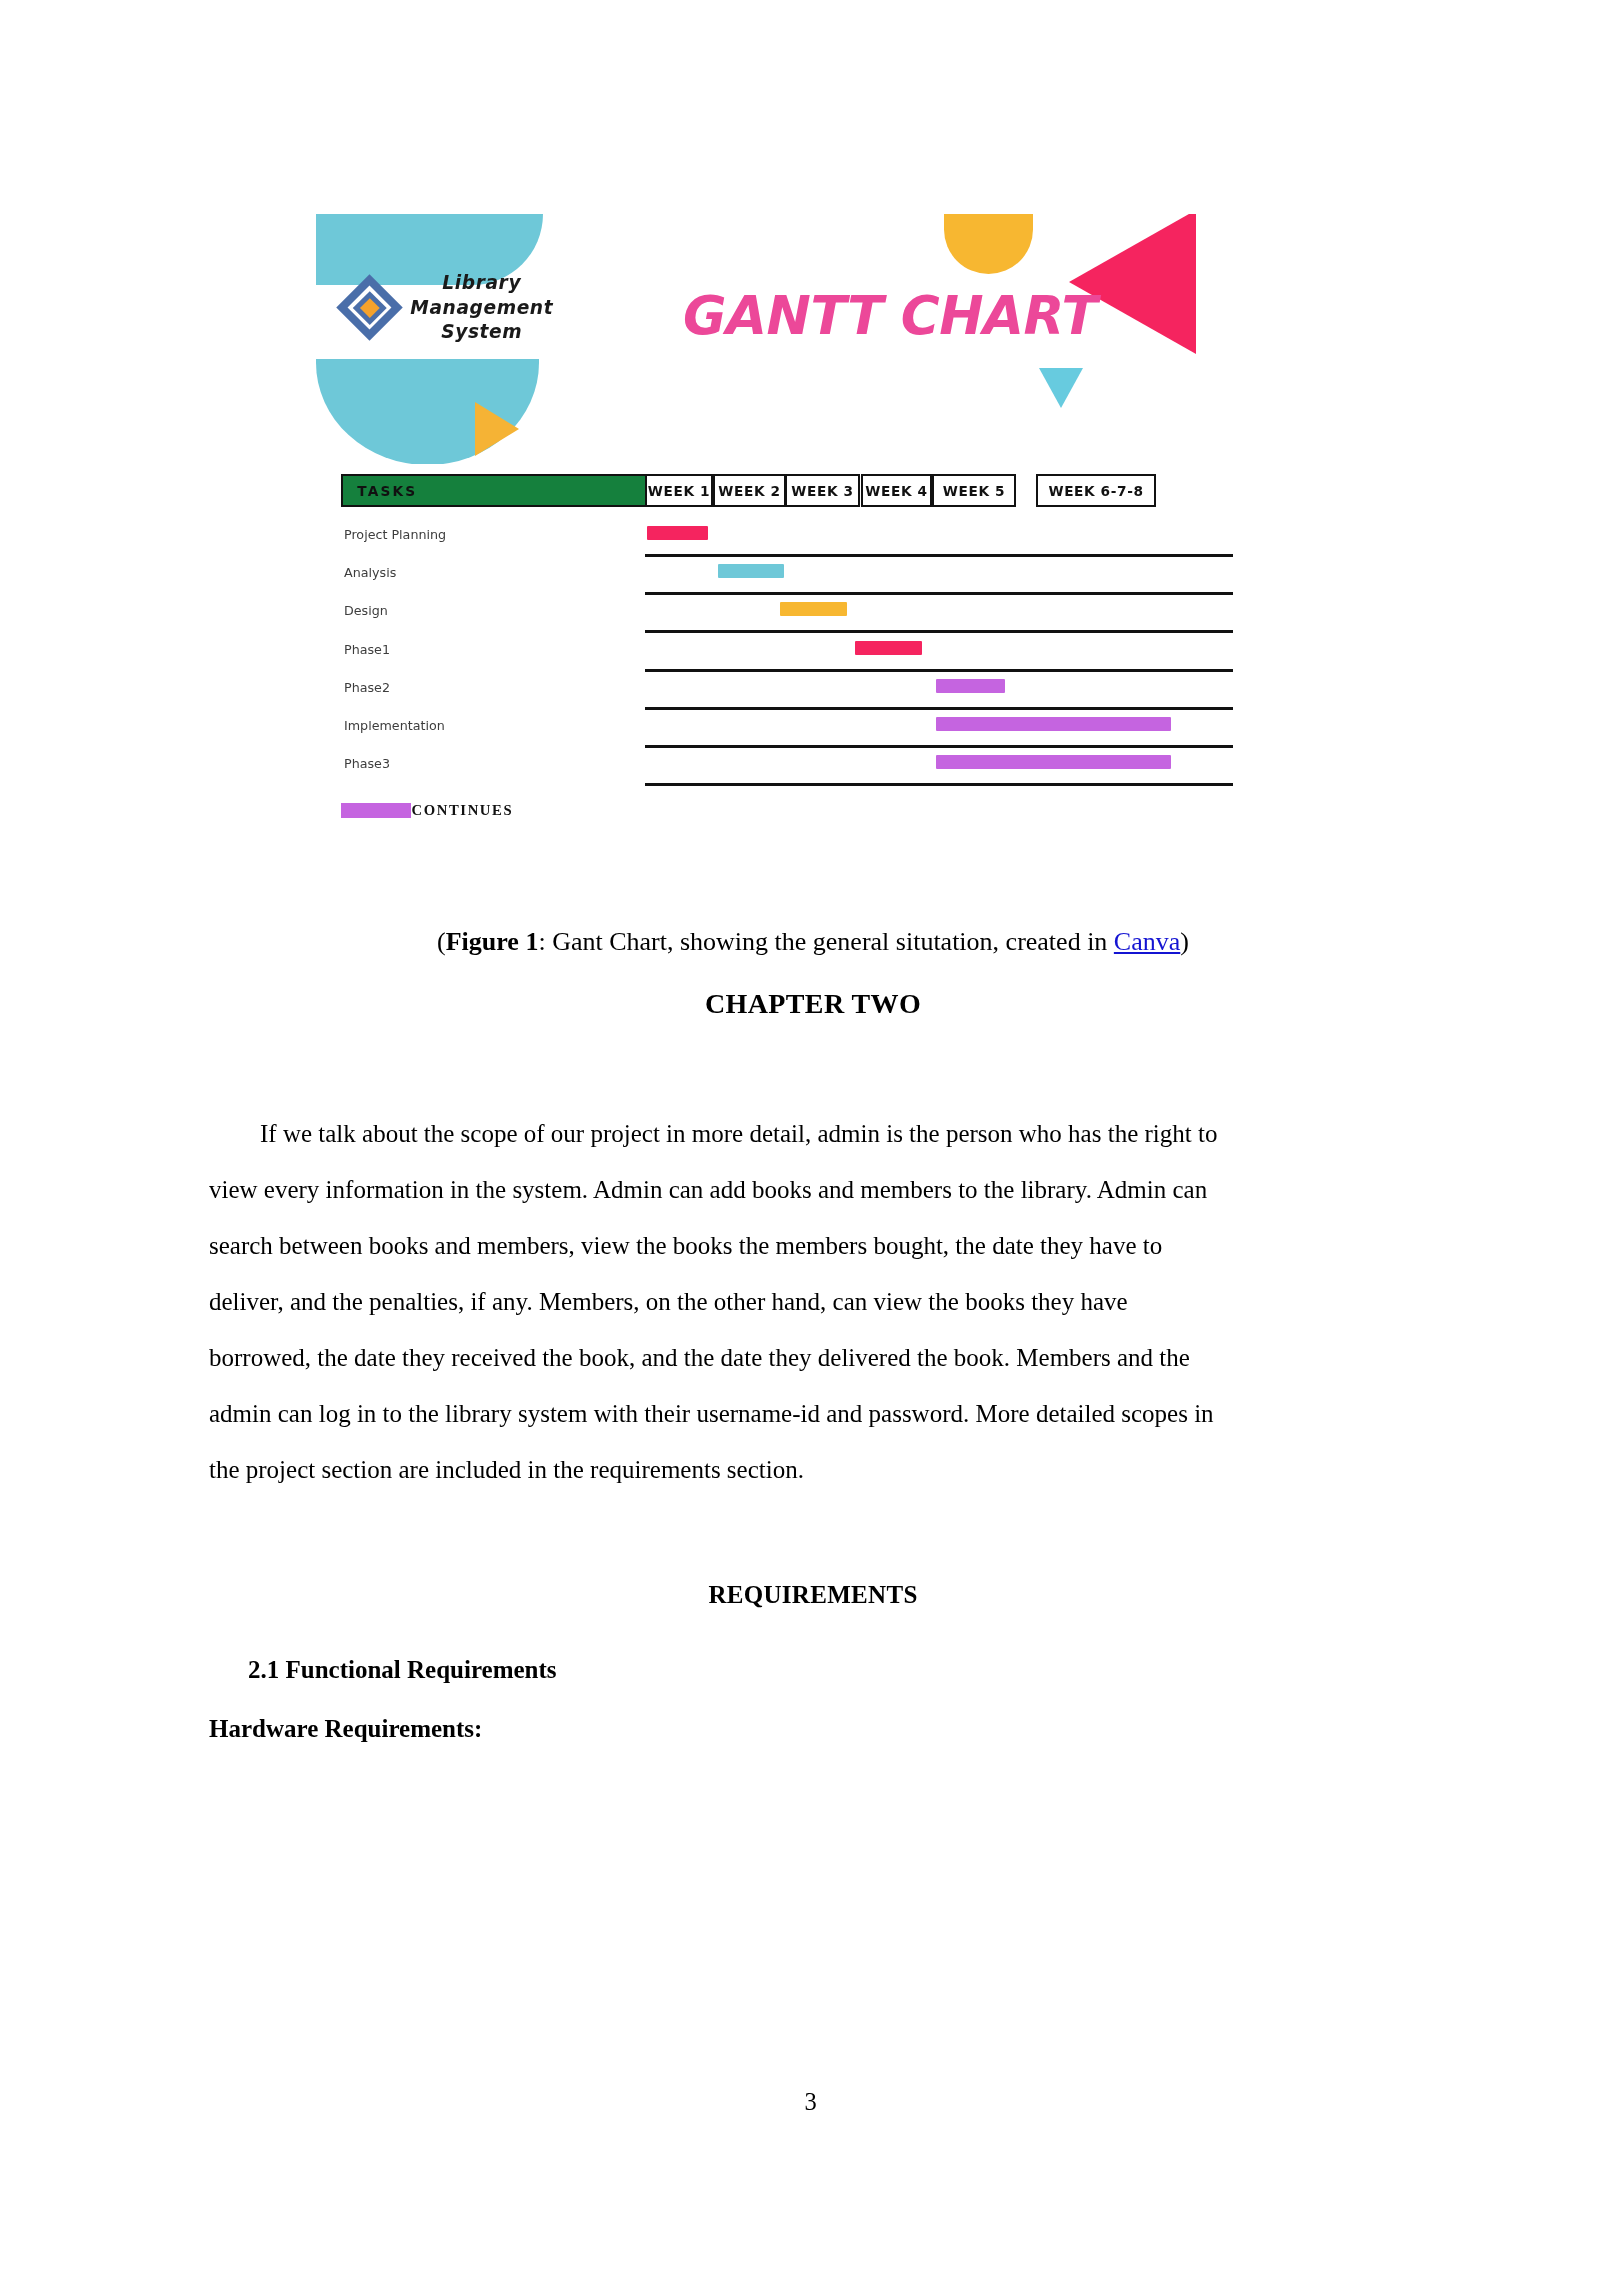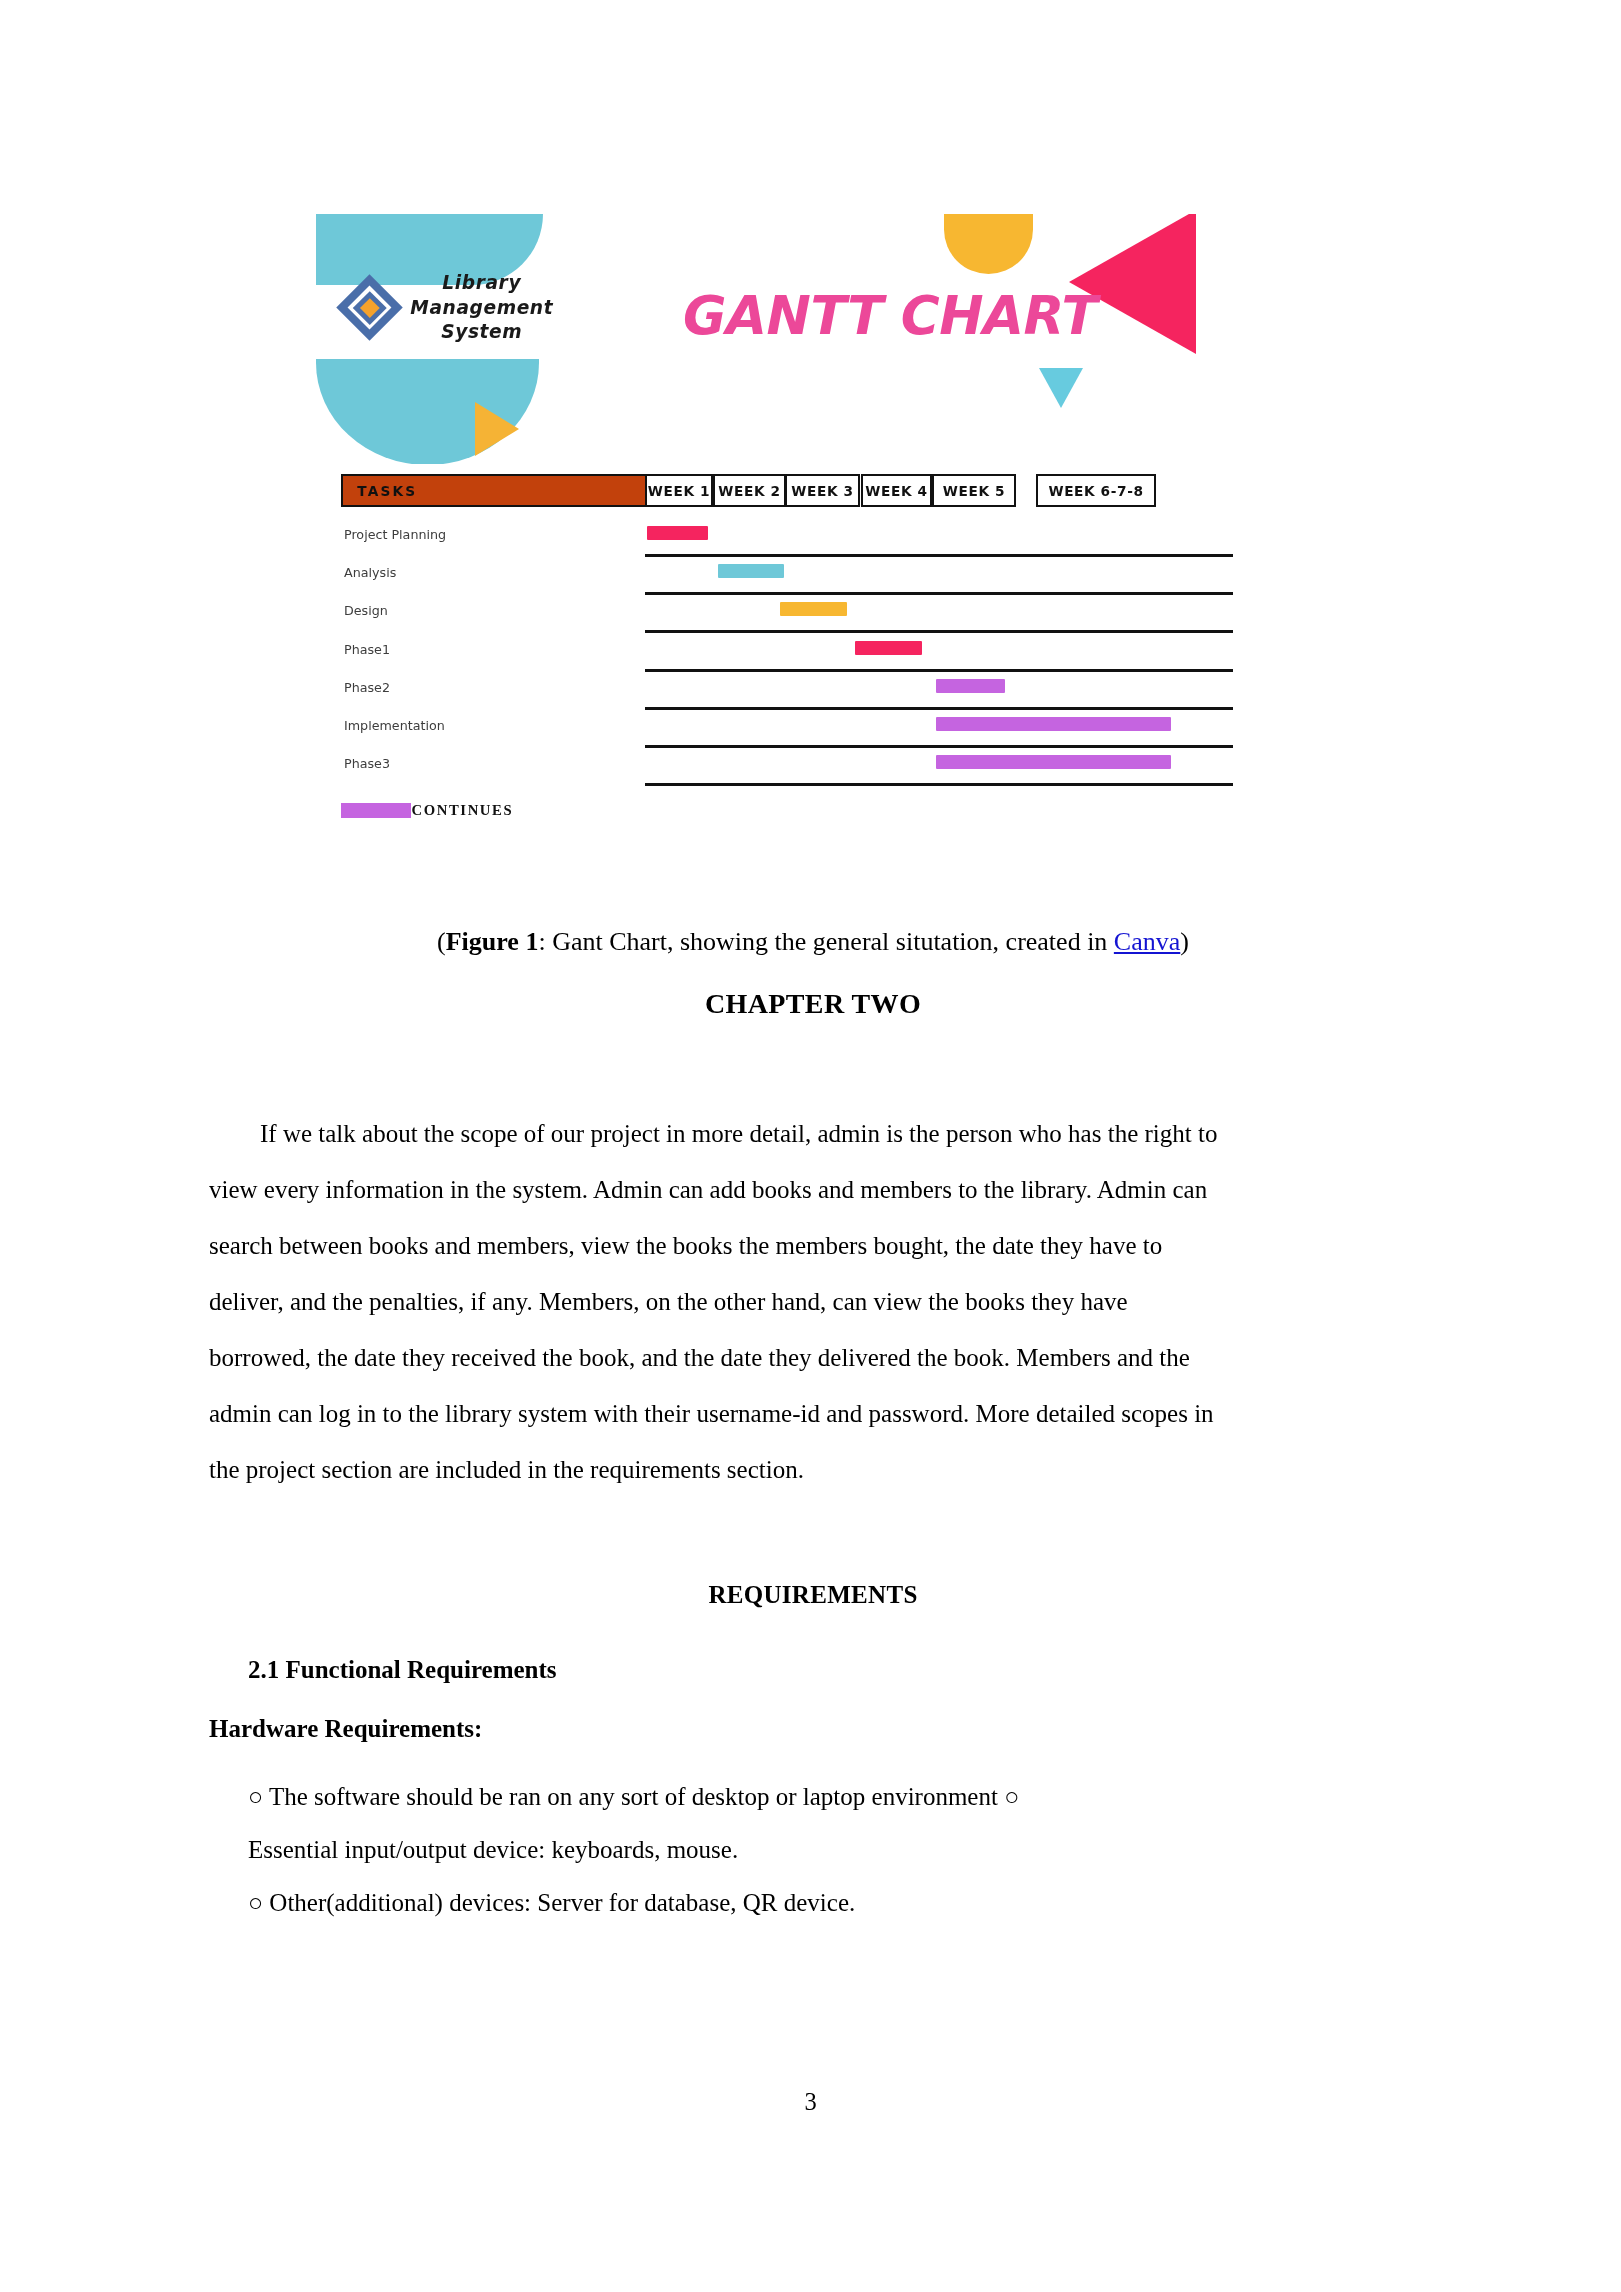--- a/index.html
+++ b/index.html
@@ -179,21 +179,21 @@
     width: 982px;
     height: 37px;
   }
   .tasks-box {
     position: absolute;
     left: 24.5px;
     top: 0;
     width: 316px;
     height: 33px;
     border: 2.9px solid #111;
-    background: #c2410c;
+    background: #15803d;
     box-sizing: border-box;
     display: flex;
     align-items: center;
   }
   .tasks-box span {
     font-family: "DejaVu Sans", sans-serif;
     font-weight: bold;
     font-size: 13.7px;
     letter-spacing: 2.2px;
     padding-left: 14.7px;
@@ -477,22 +477,17 @@
   <div class="chapter-title">CHAPTER TWO</div>
 
   <div class="body-para">If we talk about the scope of our project in more detail, admin is the person who has the right to view every information in the system. Admin can add books and members to the library. Admin can search between books and members, view the books the members bought, the date they have to deliver, and the penalties, if any. Members, on the other hand, can view the books they have borrowed, the date they received the book, and the date they delivered the book. Members and the admin can log in to the library system with their username-id and password. More detailed scopes in the project section are included in the requirements section.</div>
 
   <div class="req-title">REQUIREMENTS</div>
 
   <div class="sub-head">2.1 Functional Requirements</div>
 
   <div class="hw-head">Hardware Requirements:</div>
 
-  <div class="bullets" id="bullet-list">
-      <span class="bl">○ The software should be ran on any sort of desktop or laptop environment ○</span>
-      <span class="bl">Essential input/output device: keyboards, mouse.</span>
-      <span class="bl">○ Other(additional) devices: Server for database, QR device.</span>
-    </div>
 
   <div class="page-num">3</div>
 
 </div>
 
 
 </body></html>

